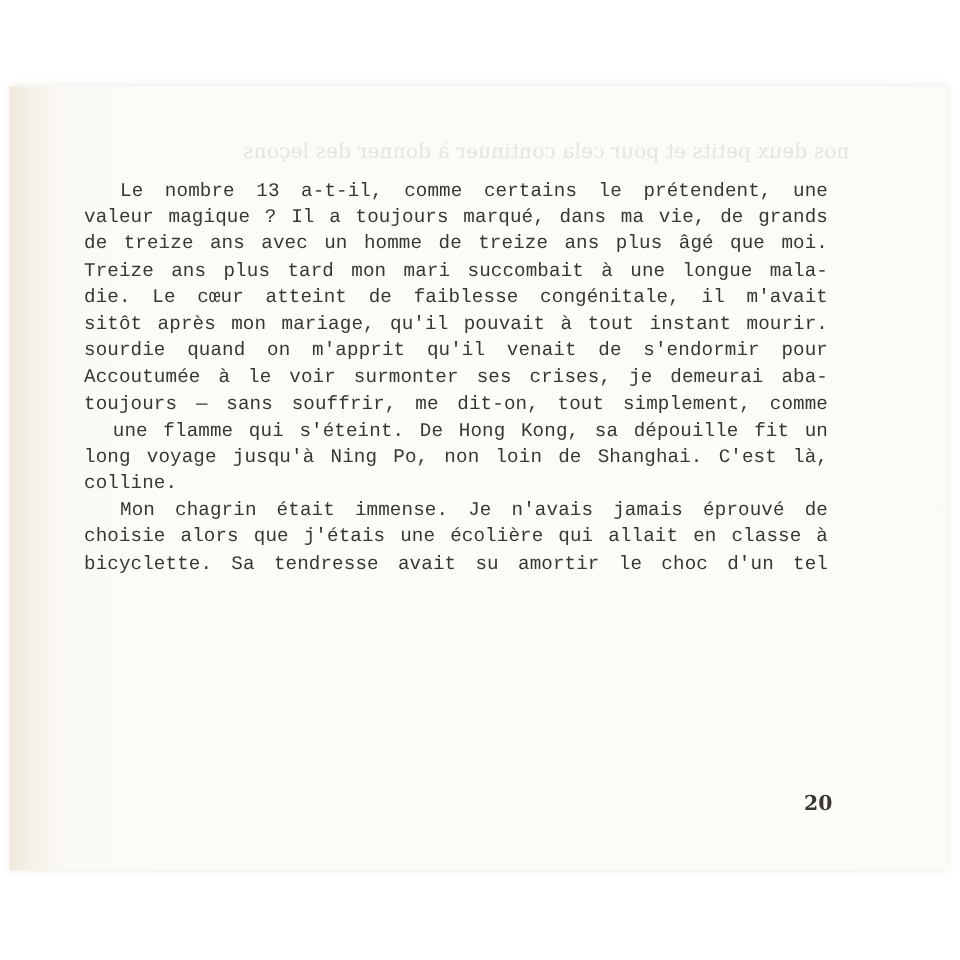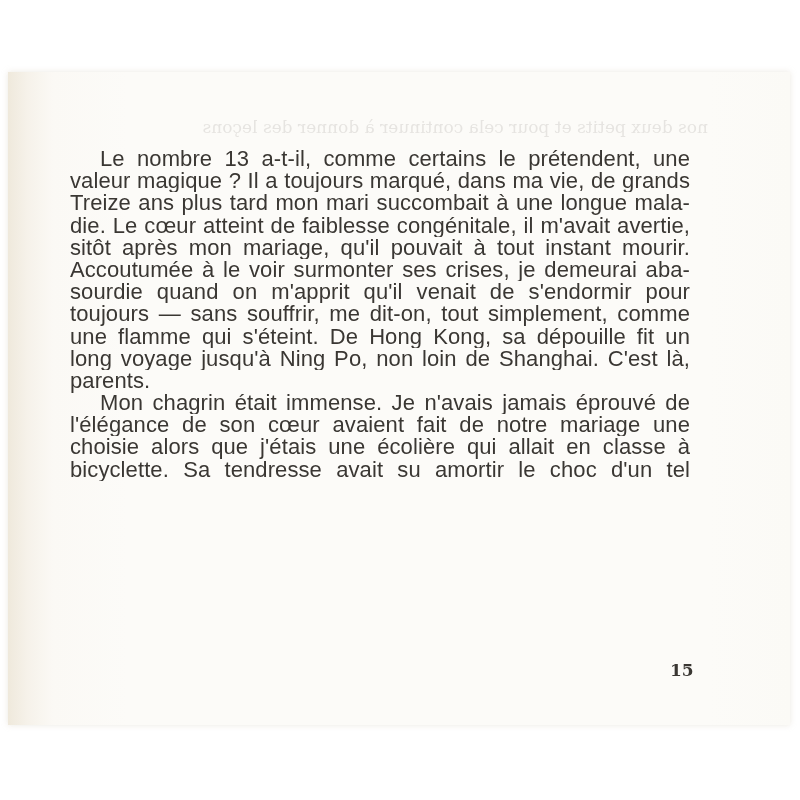--- a/index.html
+++ b/index.html
@@ -32,22 +32,22 @@
       white-space: pre;
       overflow: hidden;
       height: 80px;
       text-align: justify;
     }
     .text-block {
       position: absolute;
       left: 62px;
       top: 76px;
       width: 620px;
-      font-family: Liberation Sans, sans-serif;
-      font-size: 22px;
+      font-family: Liberation Mono, monospace;
+      font-size: 16px;
       line-height: 22.2px;
       color: #3a3733;
       letter-spacing: 0.1px;
     }
     .line {
       display: block;
       height: 22.2px;
       white-space: nowrap;
       text-align: justify;
       text-align-last: justify;
@@ -77,32 +77,32 @@
   <div class="showthrough">
     <div>nos deux petits et pour cela continuer à donner des leçons</div>
     
     
   </div>
 
   <div class="text-block">
     <div>
       <span class="line indent" style="display: block; height: 22.2px; overflow: hidden; white-space: normal;">Le nombre 13 a-t-il, comme certains le prétendent, une<span style="display: inline-block; width: 100%; height: 0px;"></span></span>
       <span class="line" style="display: block; height: 22.2px; overflow: hidden; white-space: normal;">valeur magique ? Il a toujours marqué, dans ma vie, de grands<span style="display: inline-block; width: 100%; height: 0px;"></span></span>
+      <span class="line" style="display: block; height: 22.2px; overflow: hidden; white-space: normal;">de treize ans avec un homme de treize ans plus âgé que moi.<span style="display: inline-block; width: 100%; height: 0px;"></span></span>
       <span class="line" style="display: block; height: 22.2px; overflow: hidden; white-space: normal;">Treize ans plus tard mon mari succombait à une longue mala-<span style="display: inline-block; width: 100%; height: 0px;"></span></span>
       <span class="line" style="display: block; height: 22.2px; overflow: hidden; white-space: normal;">die. Le cœur atteint de faiblesse congénitale, il m'avait avertie,<span style="display: inline-block; width: 100%; height: 0px;"></span></span>
       <span class="line" style="display: block; height: 22.2px; overflow: hidden; white-space: normal;">sitôt après mon mariage, qu'il pouvait à tout instant mourir.<span style="display: inline-block; width: 100%; height: 0px;"></span></span>
+      <span class="line" style="display: block; height: 22.2px; overflow: hidden; white-space: normal;">sourdie quand on m'apprit qu'il venait de s'endormir pour<span style="display: inline-block; width: 100%; height: 0px;"></span></span>
       <span class="line" style="display: block; height: 22.2px; overflow: hidden; white-space: normal;">Accoutumée à le voir surmonter ses crises, je demeurai aba-<span style="display: inline-block; width: 100%; height: 0px;"></span></span>
-      <span class="line" style="display: block; height: 22.2px; overflow: hidden; white-space: normal;">sourdie quand on m'apprit qu'il venait de s'endormir pour<span style="display: inline-block; width: 100%; height: 0px;"></span></span>
       <span class="line" style="display: block; height: 22.2px; overflow: hidden; white-space: normal;">toujours — sans souffrir, me dit-on, tout simplement, comme<span style="display: inline-block; width: 100%; height: 0px;"></span></span>
-      <span class="line" style="display: block; height: 22.2px; overflow: hidden; white-space: normal;">une flamme qui s'éteint. De Hong Kong, sa dépouille fit un<span style="display: inline-block; width: 100%; height: 0px;"></span></span>
+      <span class="line" style="display: block; height: 22.2px; overflow: hidden; white-space: normal; margin-left: 24px;">une flamme qui s'éteint. De Hong Kong, sa dépouille fit un<span style="display: inline-block; width: 100%; height: 0px;"></span></span>
       <span class="line" style="display: block; height: 22.2px; overflow: hidden; white-space: normal;">long voyage jusqu'à Ning Po, non loin de Shanghai. C'est là,<span style="display: inline-block; width: 100%; height: 0px;"></span></span>
-      <span class="line last">parents.</span>
+      <span class="line last">colline.</span>
     </div>
     <div>
       <span class="line indent" style="display: block; height: 22.2px; overflow: hidden; white-space: normal;">Mon chagrin était immense. Je n'avais jamais éprouvé de<span style="display: inline-block; width: 100%; height: 0px;"></span></span>
-      <span class="line" style="display: block; height: 22.2px; overflow: hidden; white-space: normal;">l'élégance de son cœur avaient fait de notre mariage une<span style="display: inline-block; width: 100%; height: 0px;"></span></span>
       <span class="line" style="display: block; height: 22.2px; overflow: hidden; white-space: normal;">choisie alors que j'étais une écolière qui allait en classe à<span style="display: inline-block; width: 100%; height: 0px;"></span></span>
       <span class="line" style="display: block; height: 22.2px; overflow: hidden; white-space: normal;">bicyclette. Sa tendresse avait su amortir le choc d'un tel<span style="display: inline-block; width: 100%; height: 0px;"></span></span>
     </div>
   </div>
 
-  <div class="page-number">15</div>
+  <div class="page-number">20</div>
 </div>
 
 </body></html>

